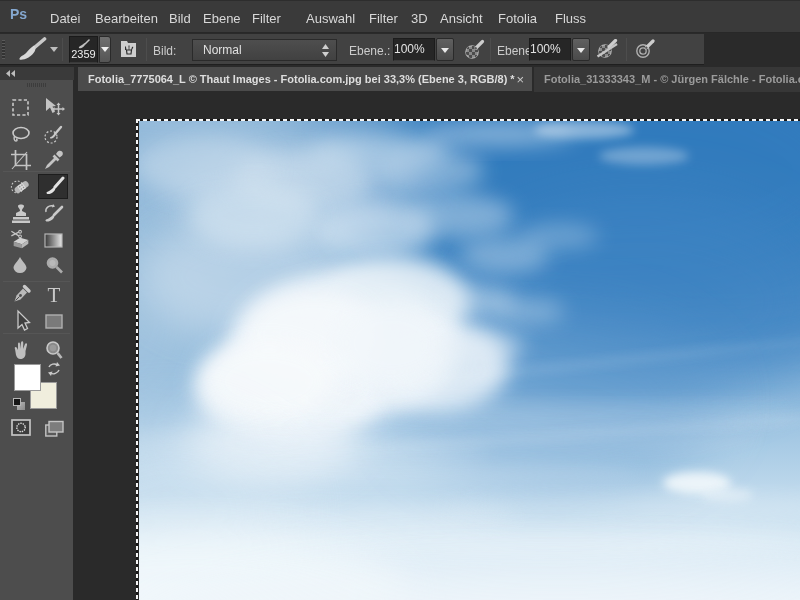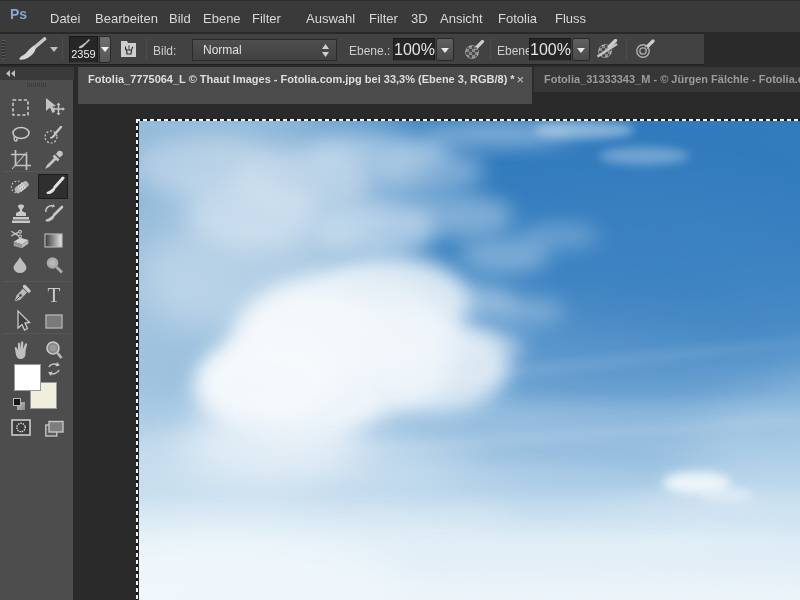--- a/index.html
+++ b/index.html
@@ -10,27 +10,27 @@
 #menubar { position:absolute; left:0; top:0; width:800px; height:33px;
   background:#3a3a3a; border-bottom:1px solid #282828; border-top:1px solid #2d2d2d; }
 #pslogo { position:absolute; left:10px; top:5px; color:#85a8d0; font-size:14px; font-weight:bold; letter-spacing:0px;}
 .mi { position:absolute; top:10px; color:#d8d8d8; font-size:13px;text-align:right; }
 
 #optbar { position:absolute; left:0; top:34px; width:704px; height:31px;
   background:#424242; border-bottom:1px solid #1f1f1f; }
 .sep { position:absolute; top:4px; width:1px; height:23px; background:#333336; border-right:1px solid #4d4d4d; }
 .lbl { position:absolute; top:10px; color:#cccccc; font-size:12px; }
 .sunk { position:absolute; top:4px; height:23px; background:#262626; border:1px solid #1c1c1c;
-  border-bottom-color:#3a3a3a; color:#e2e2e2; font-size:16px; line-height:21px; text-align:right; }
+  border-bottom-color:#3a3a3a; color:#e2e2e2; font-size:12px; line-height:21px; text-align:left; }
 .dbtn { position:absolute; top:4px; width:18px; height:23px;
   background:linear-gradient(#606060,#4a4a4a); border:1px solid #2a2a2a; border-radius:2px; }
 .dbtn:after { content:''; position:absolute; left:4px; top:9px;
   border-left:4px solid transparent; border-right:4px solid transparent; border-top:5px solid #e8e8e8; }
 
-#tab1 { position:absolute; left:78px; top:67px; width:454px; height:37px; background:#4b4b4b;
+#tab1 { position:absolute; left:78px; top:67px; width:454px; height:24px; background:#4b4b4b;
   color:#dedede; font-size:11px; font-weight:bold; line-height:25px; white-space:nowrap; overflow:hidden; }
 #tab2 { position:absolute; left:534px; top:67px; width:266px; height:25px; background:#373737;
   color:#9b9b9b; font-size:11px; font-weight:bold; line-height:25px; white-space:nowrap; overflow:hidden; }
 
 #toolhead { position:absolute; left:0; top:67px; width:74px; height:13px; background:#3a3a3a; }
 #toolbar { position:absolute; left:0; top:80px; width:74px; height:520px; background:#4d4d4d;
   border-right:1px solid #2a2a2a; }
 .tool { position:absolute; width:22px; height:22px; }
 .fly:after { content:''; position:absolute; right:-4px; bottom:-3px; width:0; height:0;
   border-left:5px solid transparent; border-bottom:5px solid #c4c4c4; }

